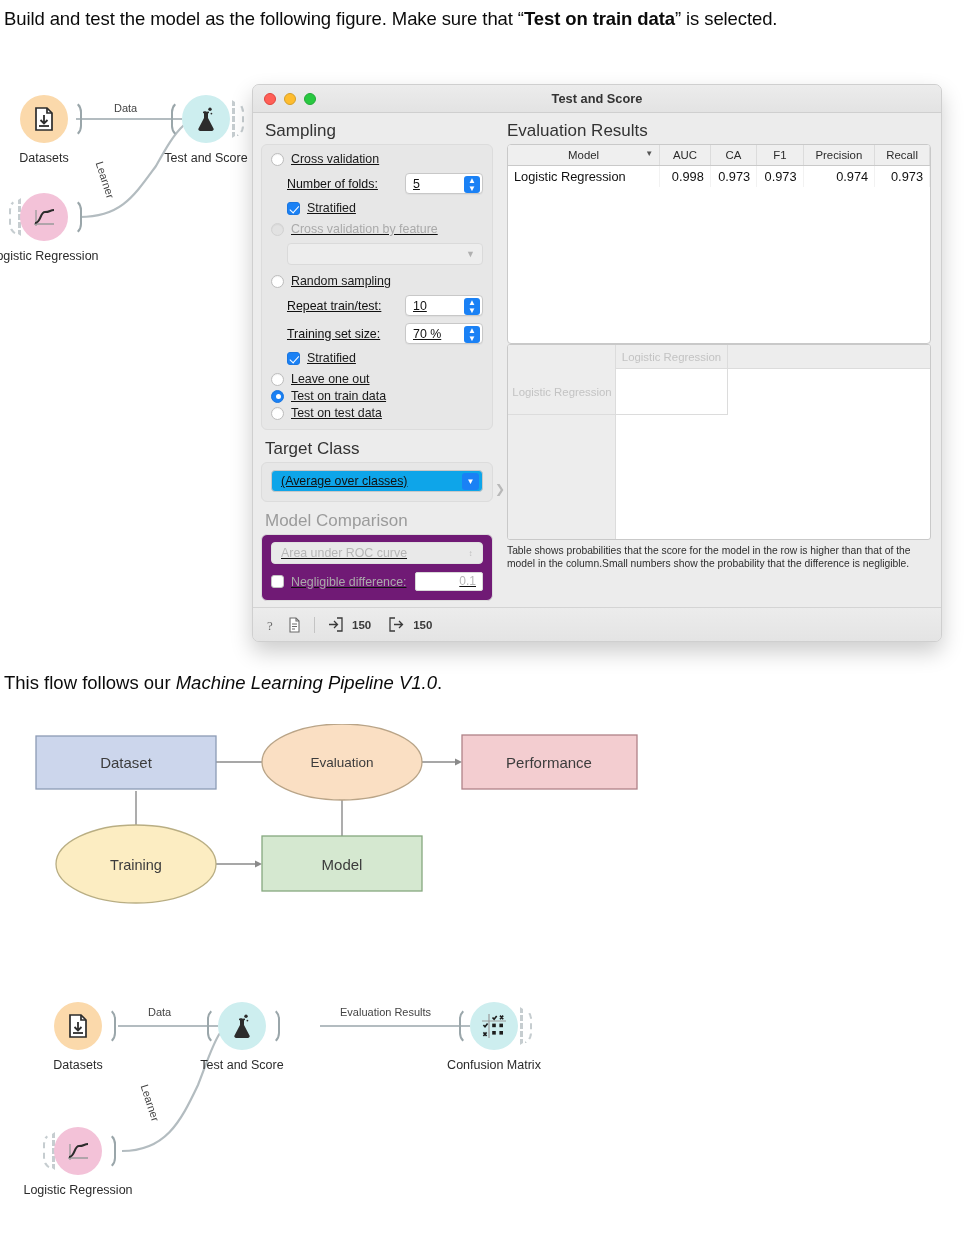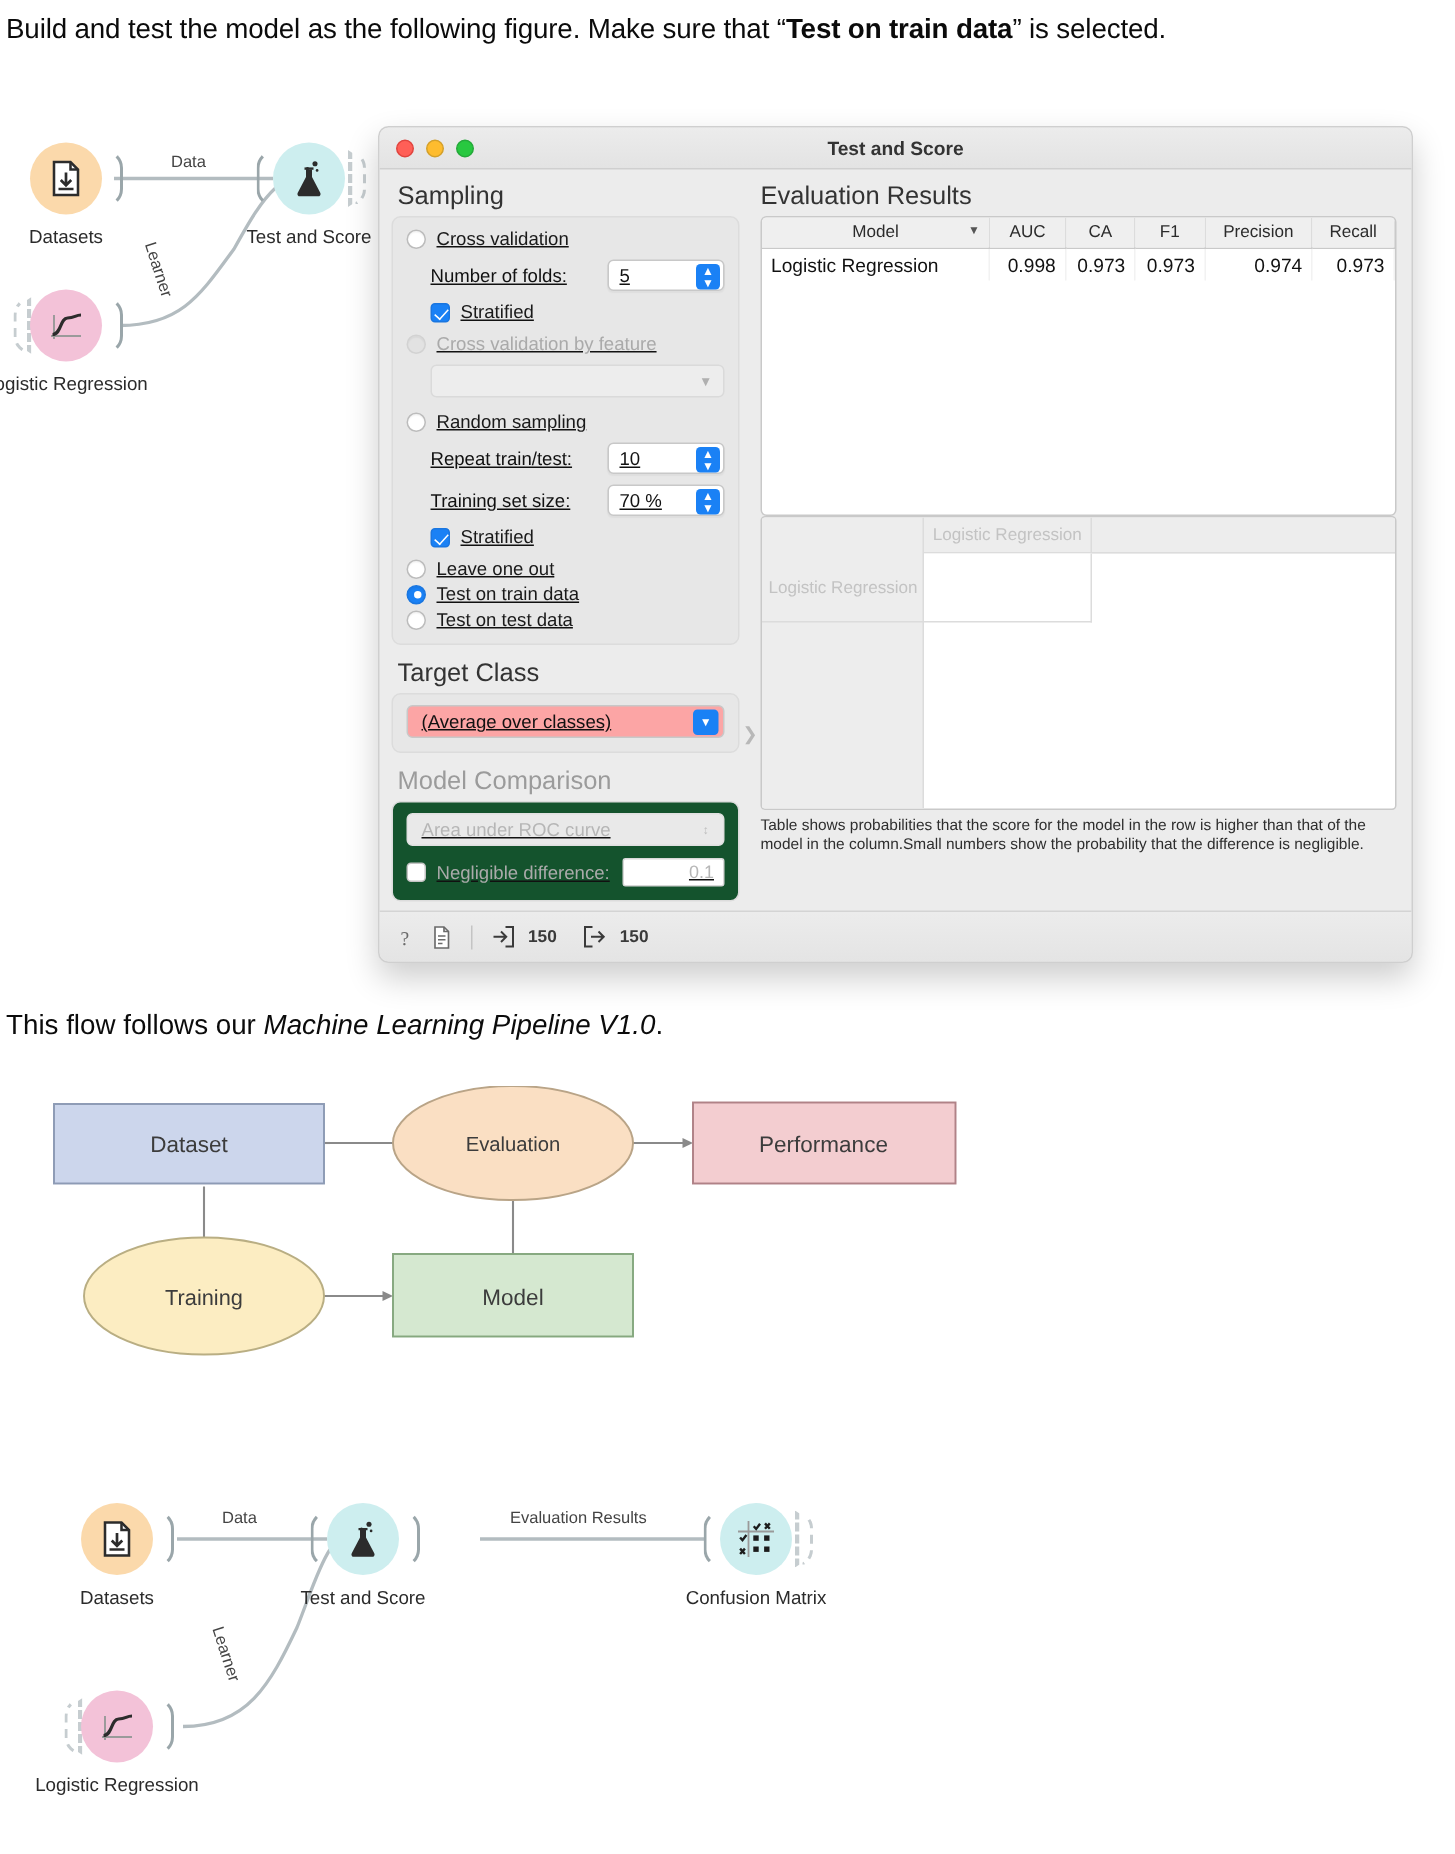--- a/index.html
+++ b/index.html
@@ -129,21 +129,21 @@
     display:flex; align-items:center; position:relative;
     box-shadow: 0 1px 1px rgba(0,0,0,.04);
   }
   .spin span.v { font-size:12.4px; padding-left:7px; color:#111; }
   .stepper {
     position:absolute; right:2px; top:1.5px; width:16px; height:17px;
     background:#1a81f5; border-radius:3px; color:#fff;
     font-size:8px; line-height:8px; text-align:center; padding-top:1px;
   }
   .combo {
-    height:22px; background:#fca5a5; border:1px solid #c8c8c8; border-radius:4px;
+    height:22px; background:#0ea5e9; border:1px solid #c8c8c8; border-radius:4px;
     display:flex; align-items:center; padding-left:9px;
     font-size:12.4px; color:#111; position:relative;
   }
   .combo .caret {
     position:absolute; right:3px; top:2px; width:17px; height:17px;
     background:#1a81f5; border-radius:3px; color:#fff;
     font-size:8px; text-align:center; line-height:17px;
   }
   .combo.empty { background:#ededed; border-color:#dadada; }
   .combo.empty .caret { background:transparent; color:#b0b0b0; font-size:9px; }
@@ -395,21 +395,21 @@
 
         <div class="grouplabel" style="margin-top:9px;">Target Class</div>
         <div class="groupbox">
           <div class="combo">
             <span>(Average over classes)</span>
             <span class="caret">▼</span>
           </div>
         </div>
 
         <div class="grouplabel dim" style="margin-top:9px;">Model Comparison</div>
-        <div class="groupbox" style="background:#14532d;">
+        <div class="groupbox" style="background:#701a75;">
           <div class="combo ghost" style="margin-bottom:8px;">
             <span>Area under ROC curve</span>
             <span class="caret">↕</span>
           </div>
           <div class="row">
             <div class="cb off"></div>
             <div class="lbl dim">Negligible difference:</div>
             <div class="numbox">0.1</div>
           </div>
         </div>
@@ -573,21 +573,21 @@
           <circle cx="11" cy="6.4" r="1.1" fill="#2c2c2c"></circle>
           <circle cx="17.4" cy="7.6" r="0.9" fill="#2c2c2c"></circle>
           <path d="M10 7 v5 L4.5 22.5 a1.6 1.6 0 0 0 1.4 2.4 h12.2 a1.6 1.6 0 0 0 1.4 -2.4 L14 12 V7 z" fill="#2c2c2c"></path>
           <path d="M9 6.4 h6" stroke="#2c2c2c" stroke-width="1.6"></path>
         </svg>
       </div>
       <div class="bracket" style="left:50px;"></div>
       <div class="caption">Test and Score</div>
     </div>
 
-    <div class="node" style="left:450px; top:29px;">
+    <div class="node" style="left:440px; top:29px;">
       <div class="bracket left" style="left:-11px;"></div>
       <div class="disc cyan">
         <svg width="28" height="28" viewBox="0 0 28 28">
           <path d="M9 2 v24 M2 9 h24" stroke="#9a9a9a" stroke-width="1.2"></path>
           <path d="M12.5 5.5 l1.6 1.8 l2.6 -3.4" stroke="#1d1d1d" stroke-width="1.6" fill="none"></path>
           <path d="M20 3.6 l3.2 3.6 M23.2 3.6 l-3.2 3.6" stroke="#1d1d1d" stroke-width="1.6"></path>
           <path d="M3.4 13 l1.6 1.8 l2.6 -3.4" stroke="#1d1d1d" stroke-width="1.6" fill="none"></path>
           <path d="M3.4 20.4 l3.2 3.6 M6.6 20.4 l-3.2 3.6" stroke="#1d1d1d" stroke-width="1.6"></path>
           <rect x="12.2" y="11.6" width="3.6" height="3.6" fill="#1d1d1d"></rect>
           <rect x="19.4" y="11.6" width="3.6" height="3.6" fill="#1d1d1d"></rect>

